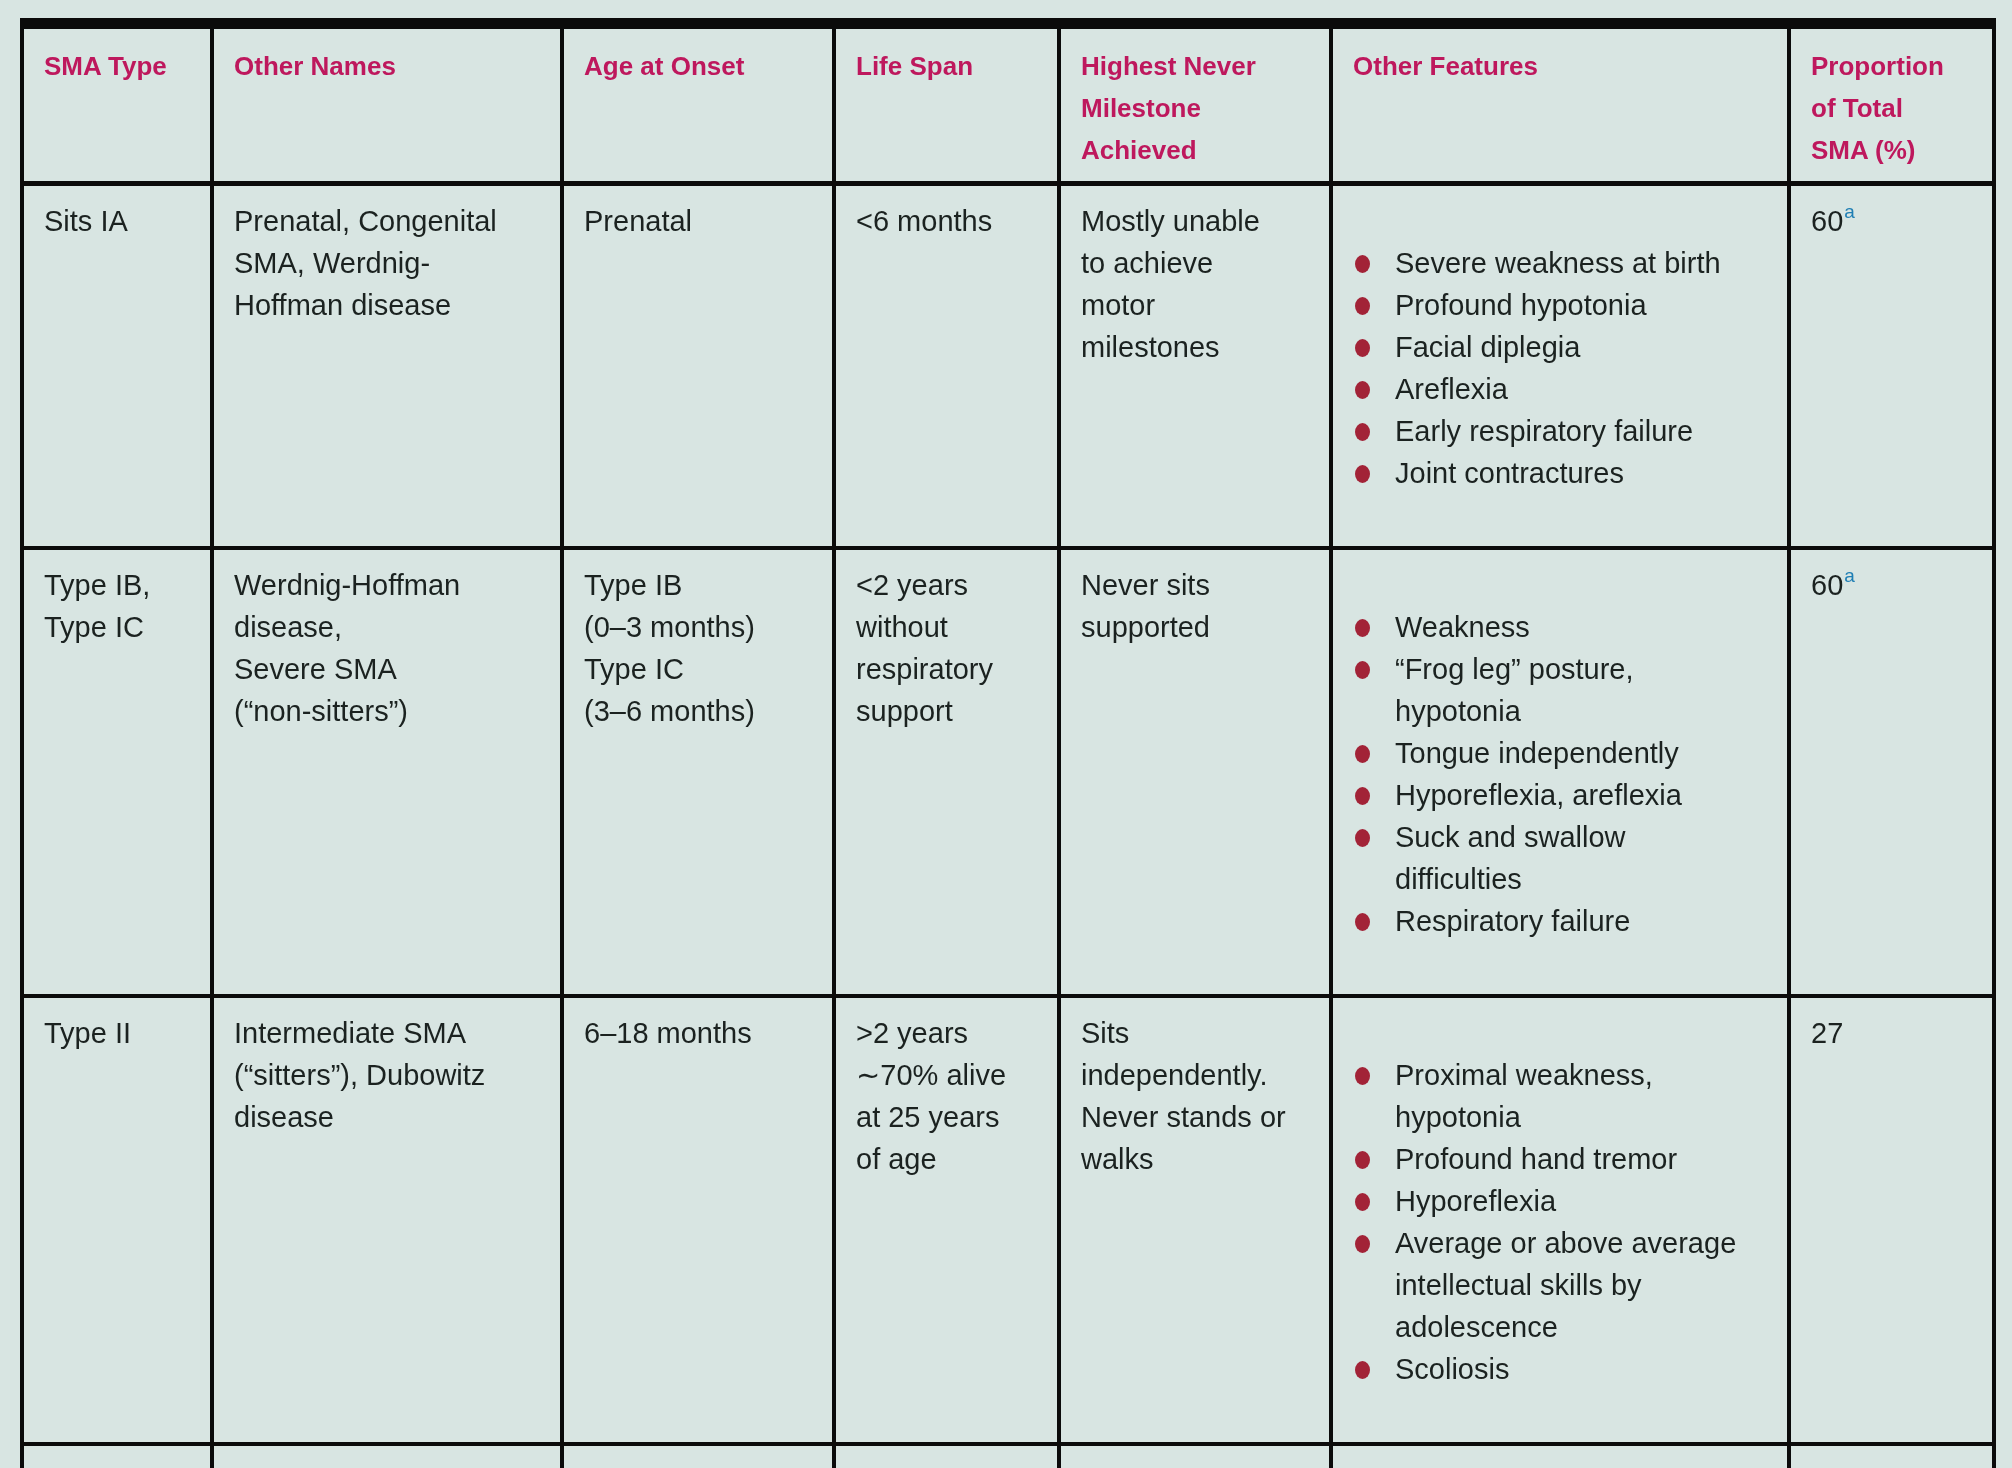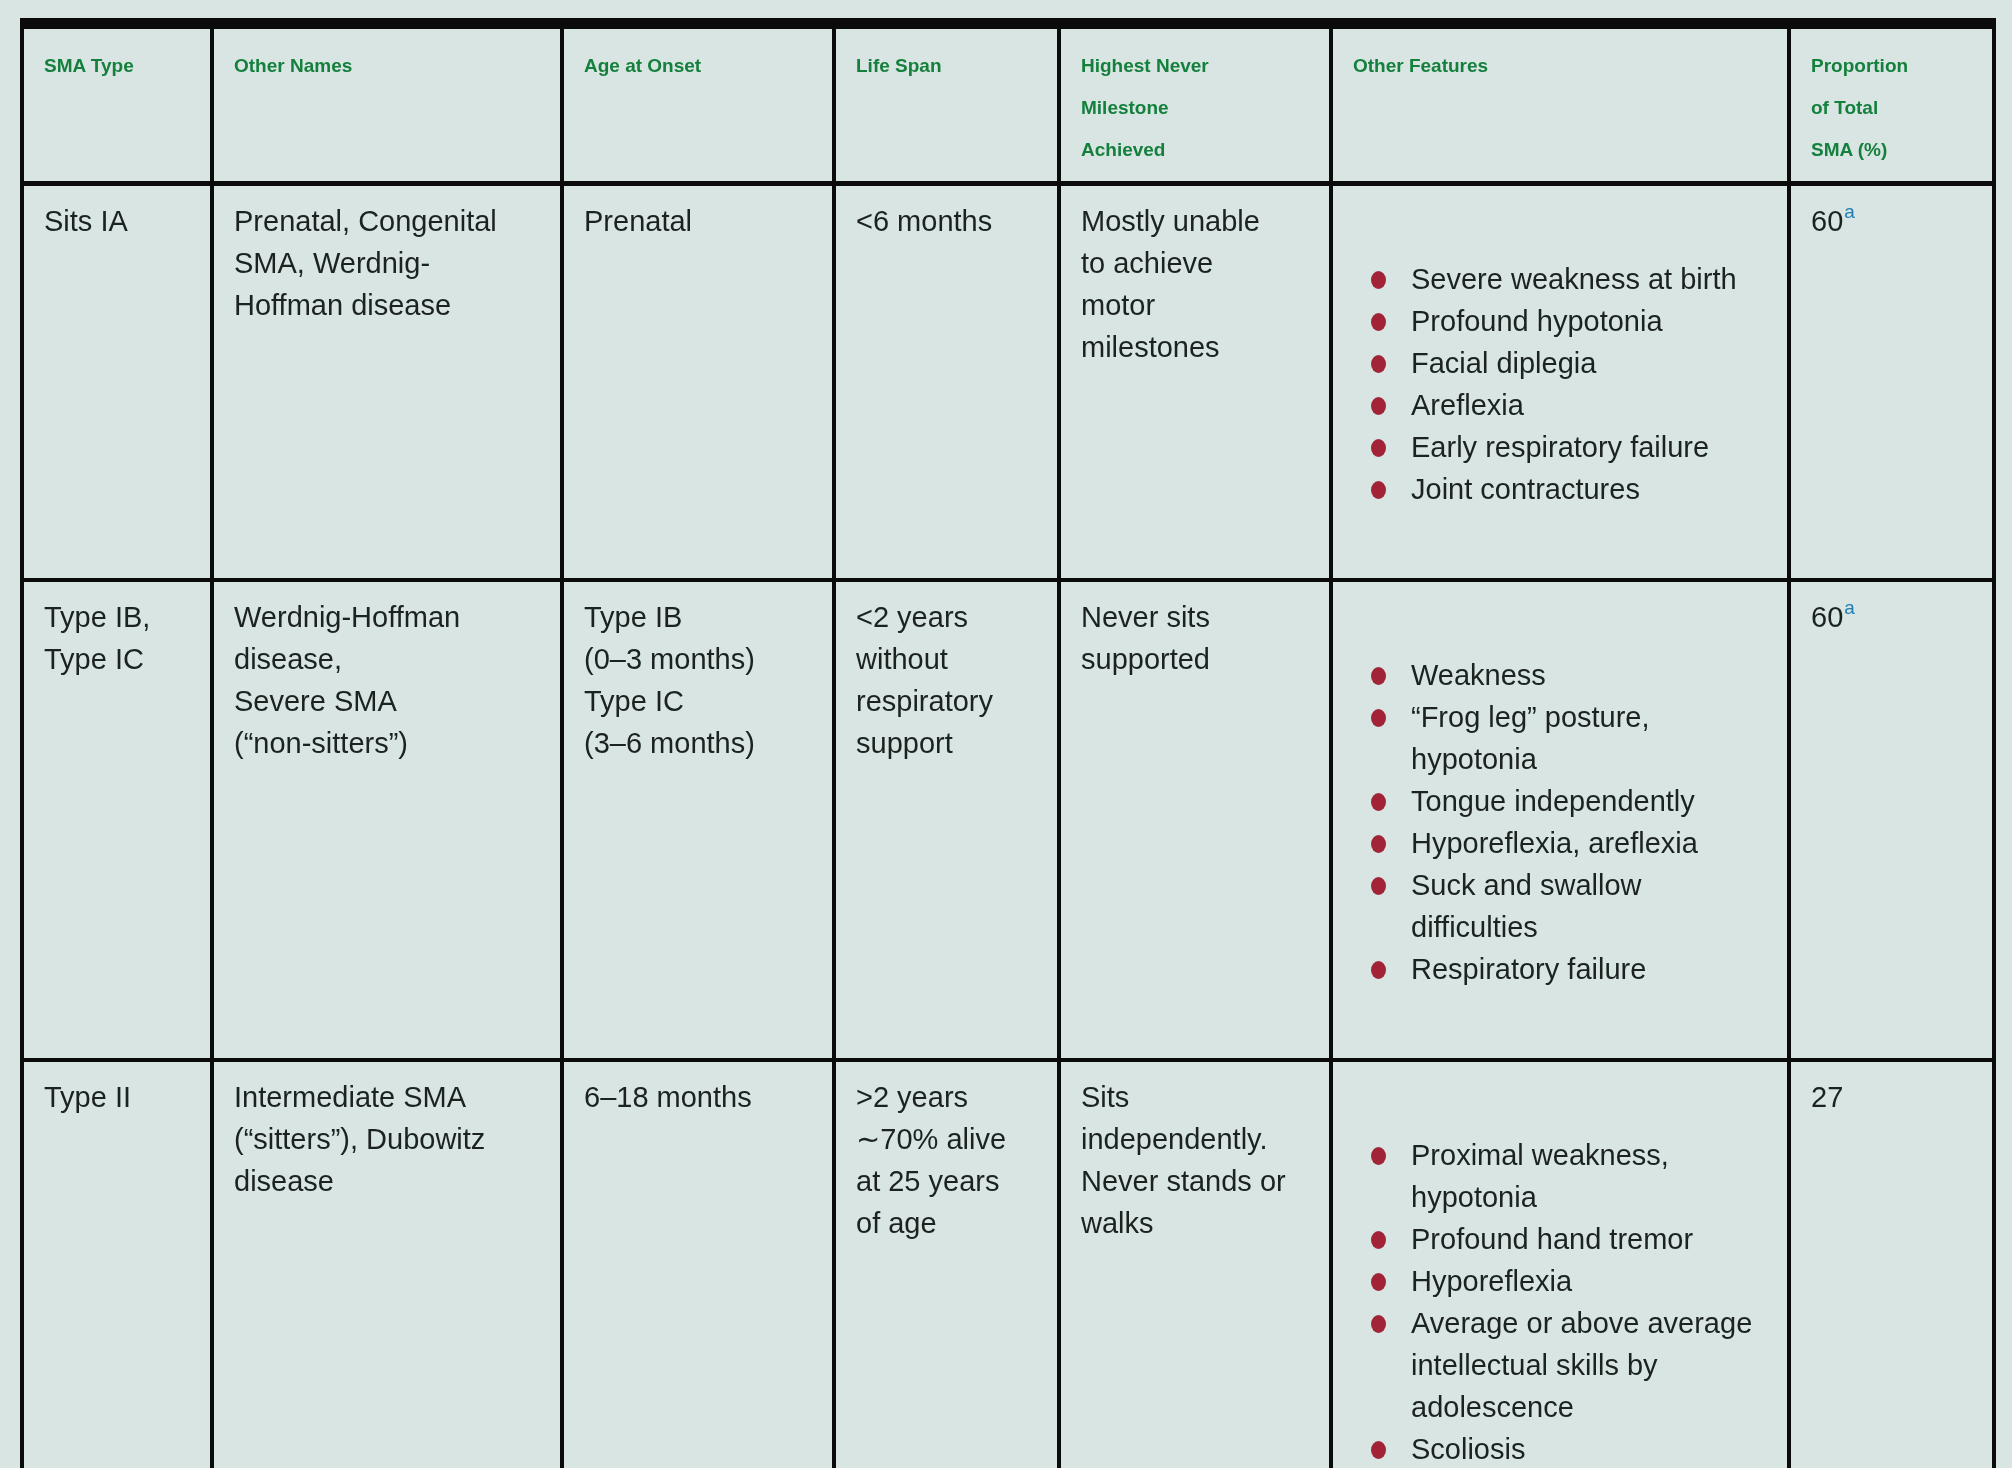--- a/index.html
+++ b/index.html
@@ -33,28 +33,28 @@
     vertical-align: top;
     text-align: left;
     padding: 14px 12px 10px 20px;
     white-space: pre-line;
     font-size: 29px;
     line-height: 42px;
     overflow: hidden;
   }
   thead th {
     font-weight: bold;
-    font-size: 19px;
-    color: #15803d;
+    font-size: 26px;
+    color: #be185d;
     border-bottom: 5px solid #0b0b0b;
     padding-top: 16px;
   }
   td.col-features { padding-left: 14px; }
   ul.features {
-    margin: 16px;
+    margin: 0;
     padding: 0;
     list-style: none;
   }
   ul.features li {
     position: relative;
     padding-left: 48px;
     white-space: pre-line;
   }
   ul.features li::before {
     content: "";

